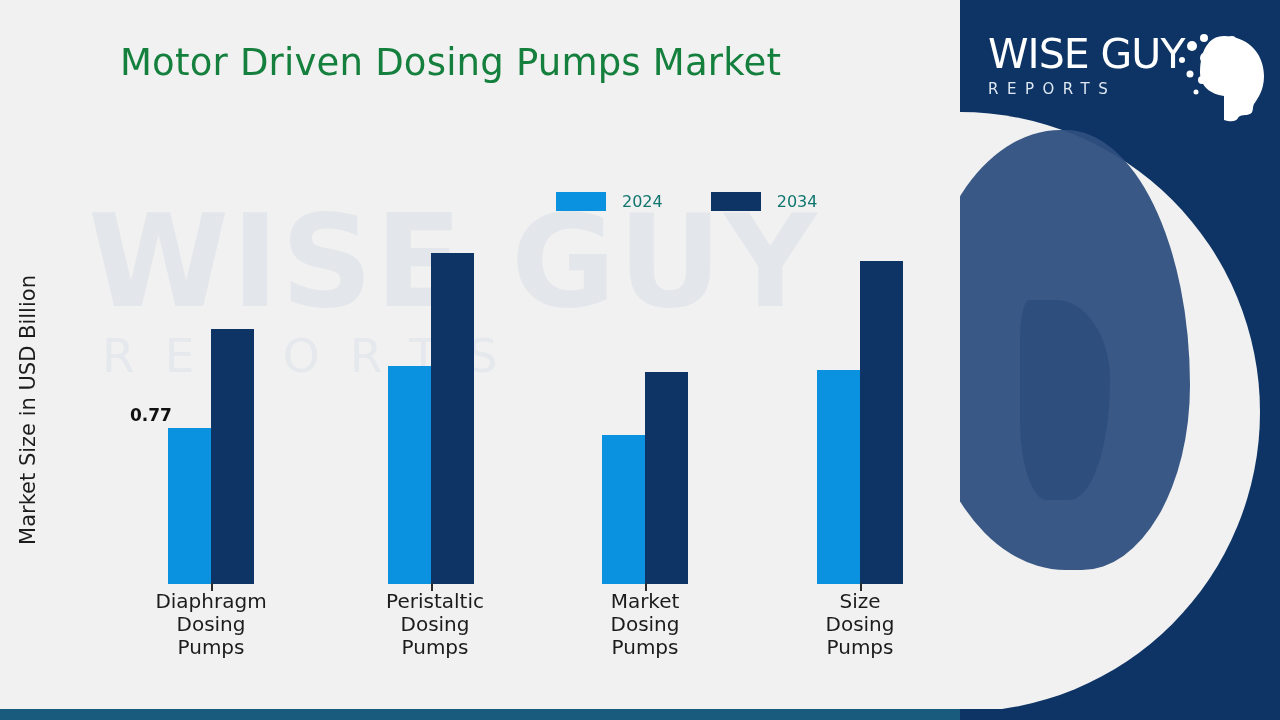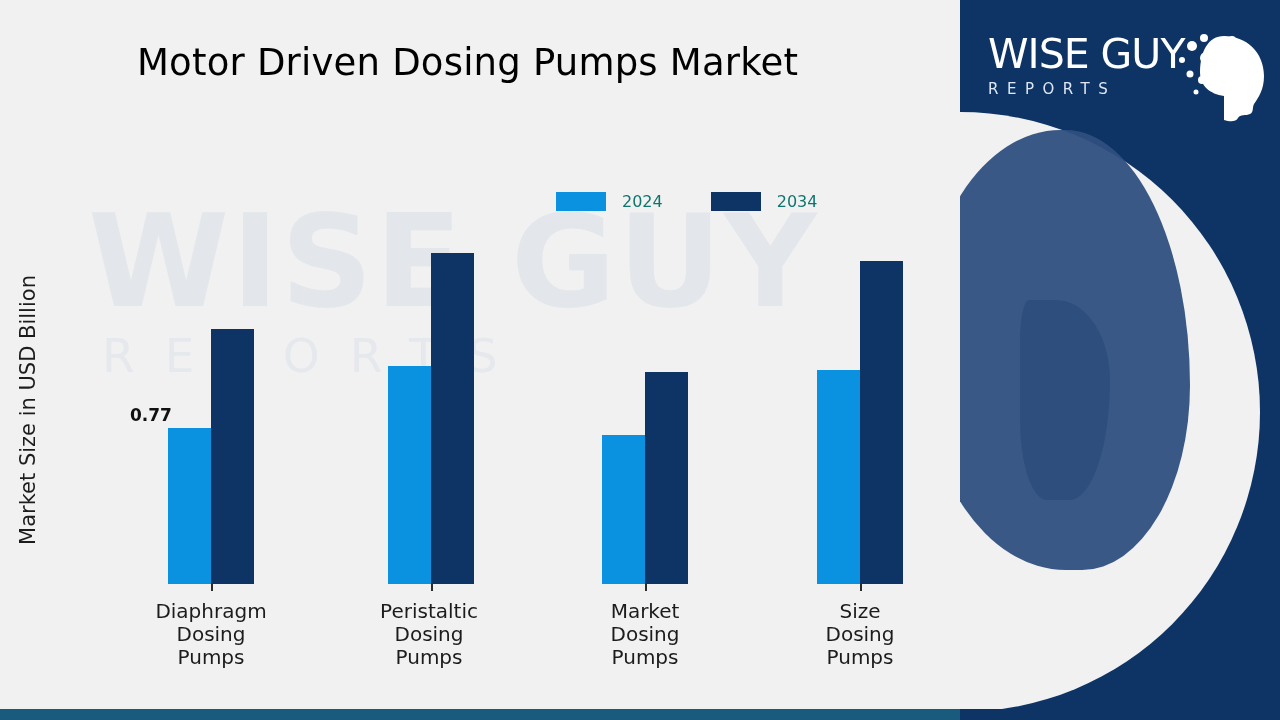--- a/index.html
+++ b/index.html
@@ -86,24 +86,23 @@
   .wm-sub {
     font-size: 47px; letter-spacing: 30px;
     line-height: 56px; opacity: .62;
     padding-left: 14px;
   }
 
   
   .chart-title {
     position: absolute; left: 120px; top: 41px;
     font-size: 37px; font-weight: 400;
-    color: #000000;
+    color: #15803d;
     letter-spacing: .2px;
     white-space: nowrap;
-    margin-left: 17px;
   }
 
   
   .plot {
     position: absolute;
     left: 0; top: 0;
     width: 960px; height: 720px;
   }
   .y-axis-label {
     position: absolute;
@@ -160,21 +159,21 @@
   }
   .tick {
     position: absolute; top: 0;
     width: 2px; height: 8px;
     background: #2b2b2b;
   }
 
   
   .cat-labels {
     position: absolute; left: 120px; top: 590px;
-    width: 810px; height: 92px; margin-top: 10px;
+    width: 810px; height: 92px;
   }
   .cat {
     position: absolute; top: 0;
     width: 160px;
     text-align: center;
     font-size: 20px;
     line-height: 23px;
     color: #1c1c1c;
   }
 
@@ -239,21 +238,21 @@
         <div class="tick" style="left: 525px;"></div>
         <div class="tick" style="left: 740px;"></div>
       </div>
 
     <div class="cat-labels" id="cat-labels">
         <div class="cat" style="left: 11px;">
           <div>Diaphragm</div>
           <div>Dosing</div>
           <div>Pumps</div>
         </div>
-        <div class="cat" style="left: 229px;">
+        <div class="cat" style="left: 235px;">
           <div>Peristaltic</div>
           <div>Dosing</div>
           <div>Pumps</div>
         </div>
         <div class="cat" style="left: 445px;">
           <div>Market</div>
           <div>Dosing</div>
           <div>Pumps</div>
         </div>
         <div class="cat" style="left: 660px;">

